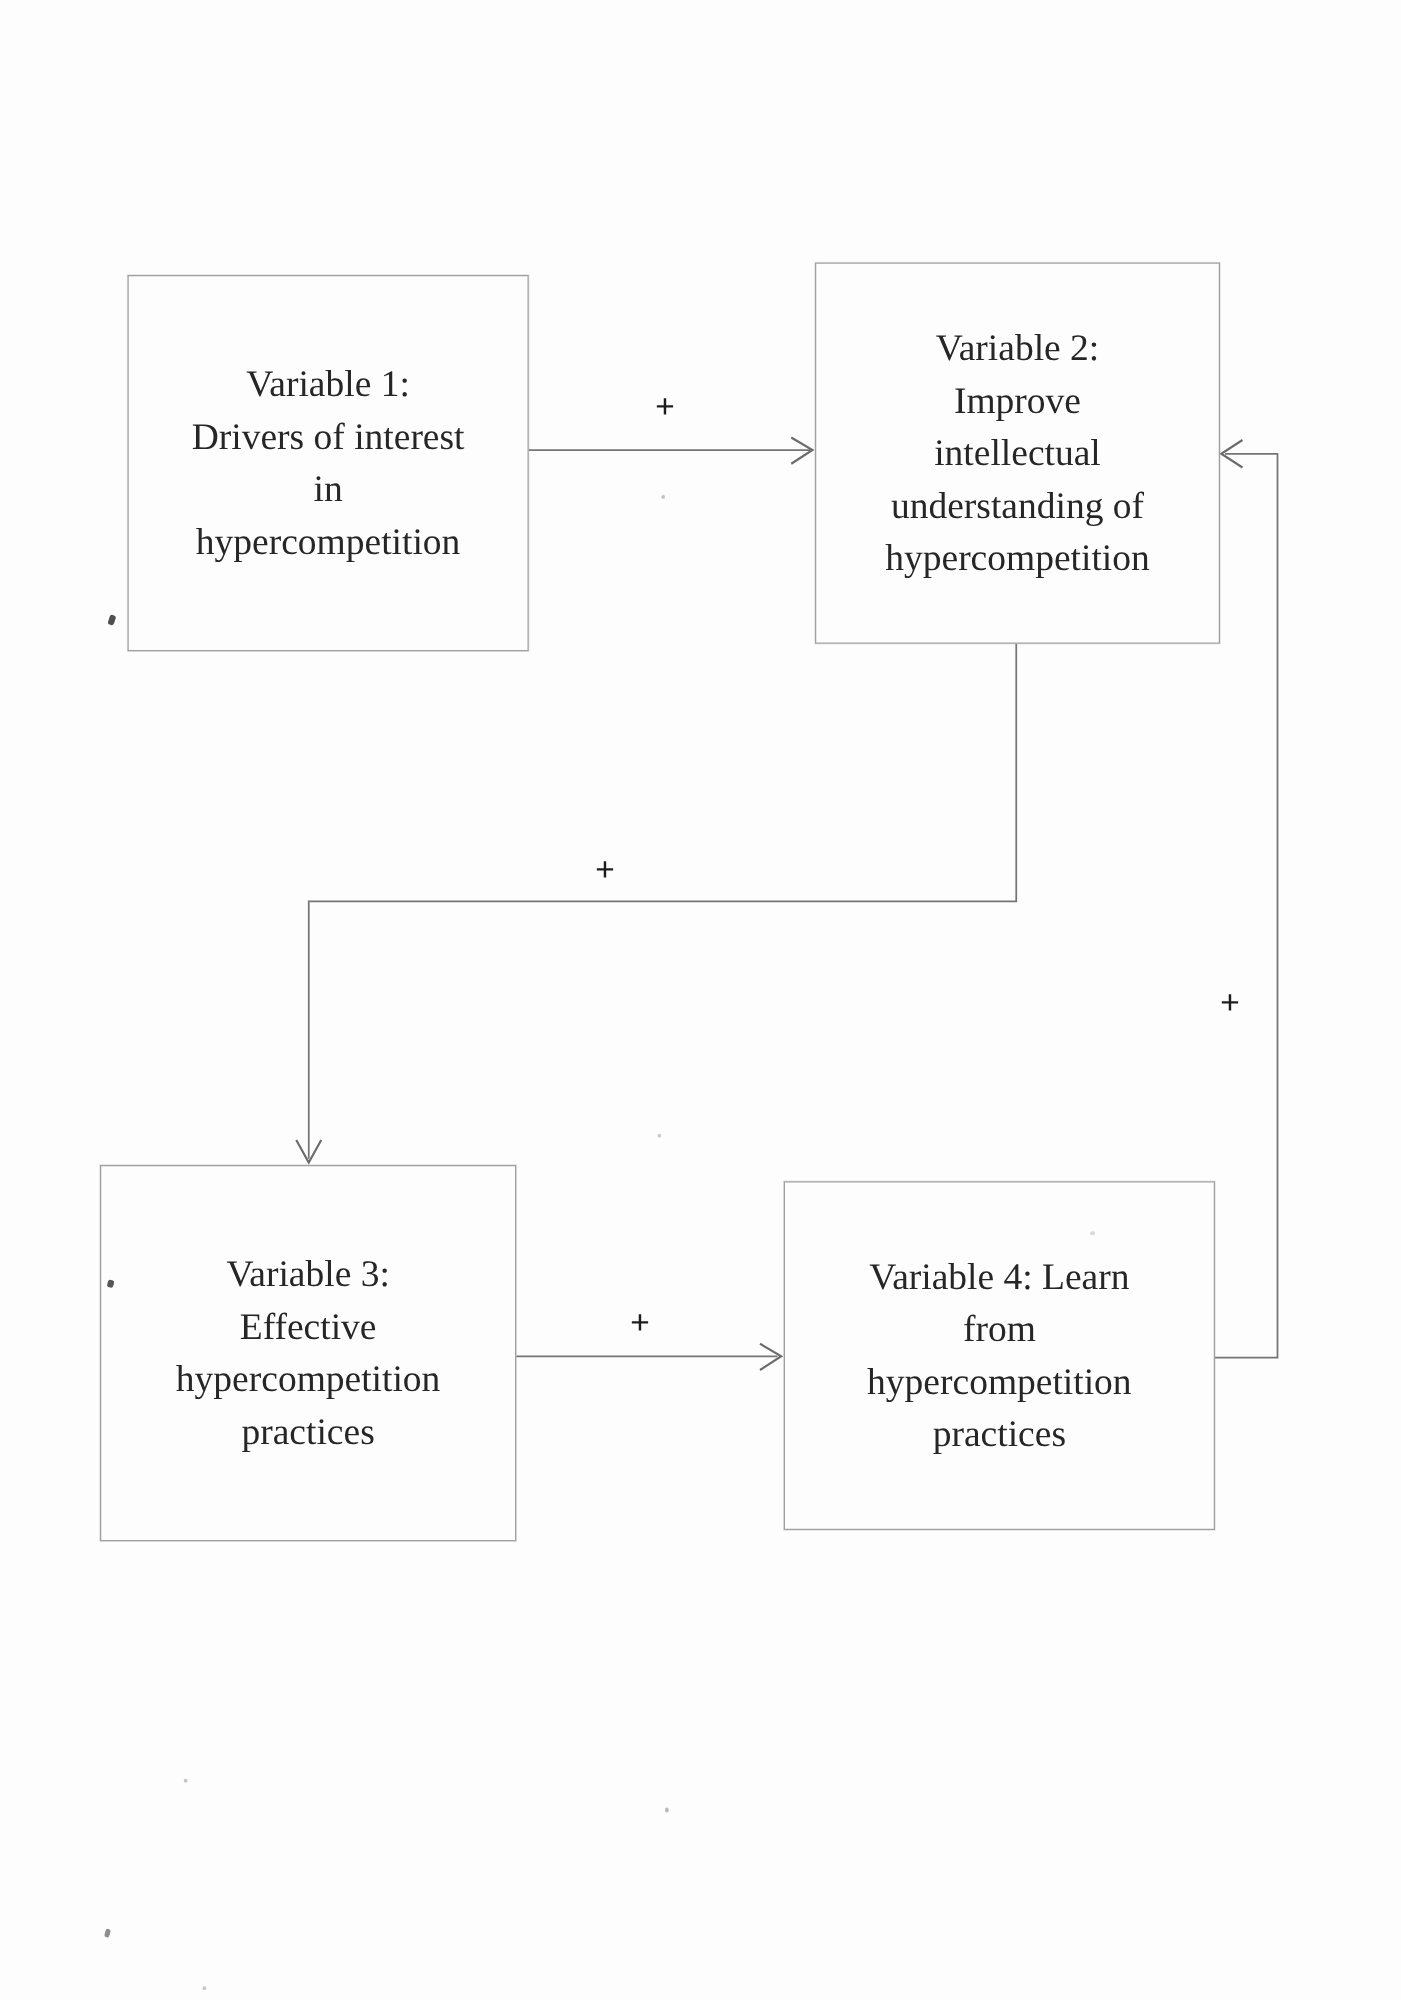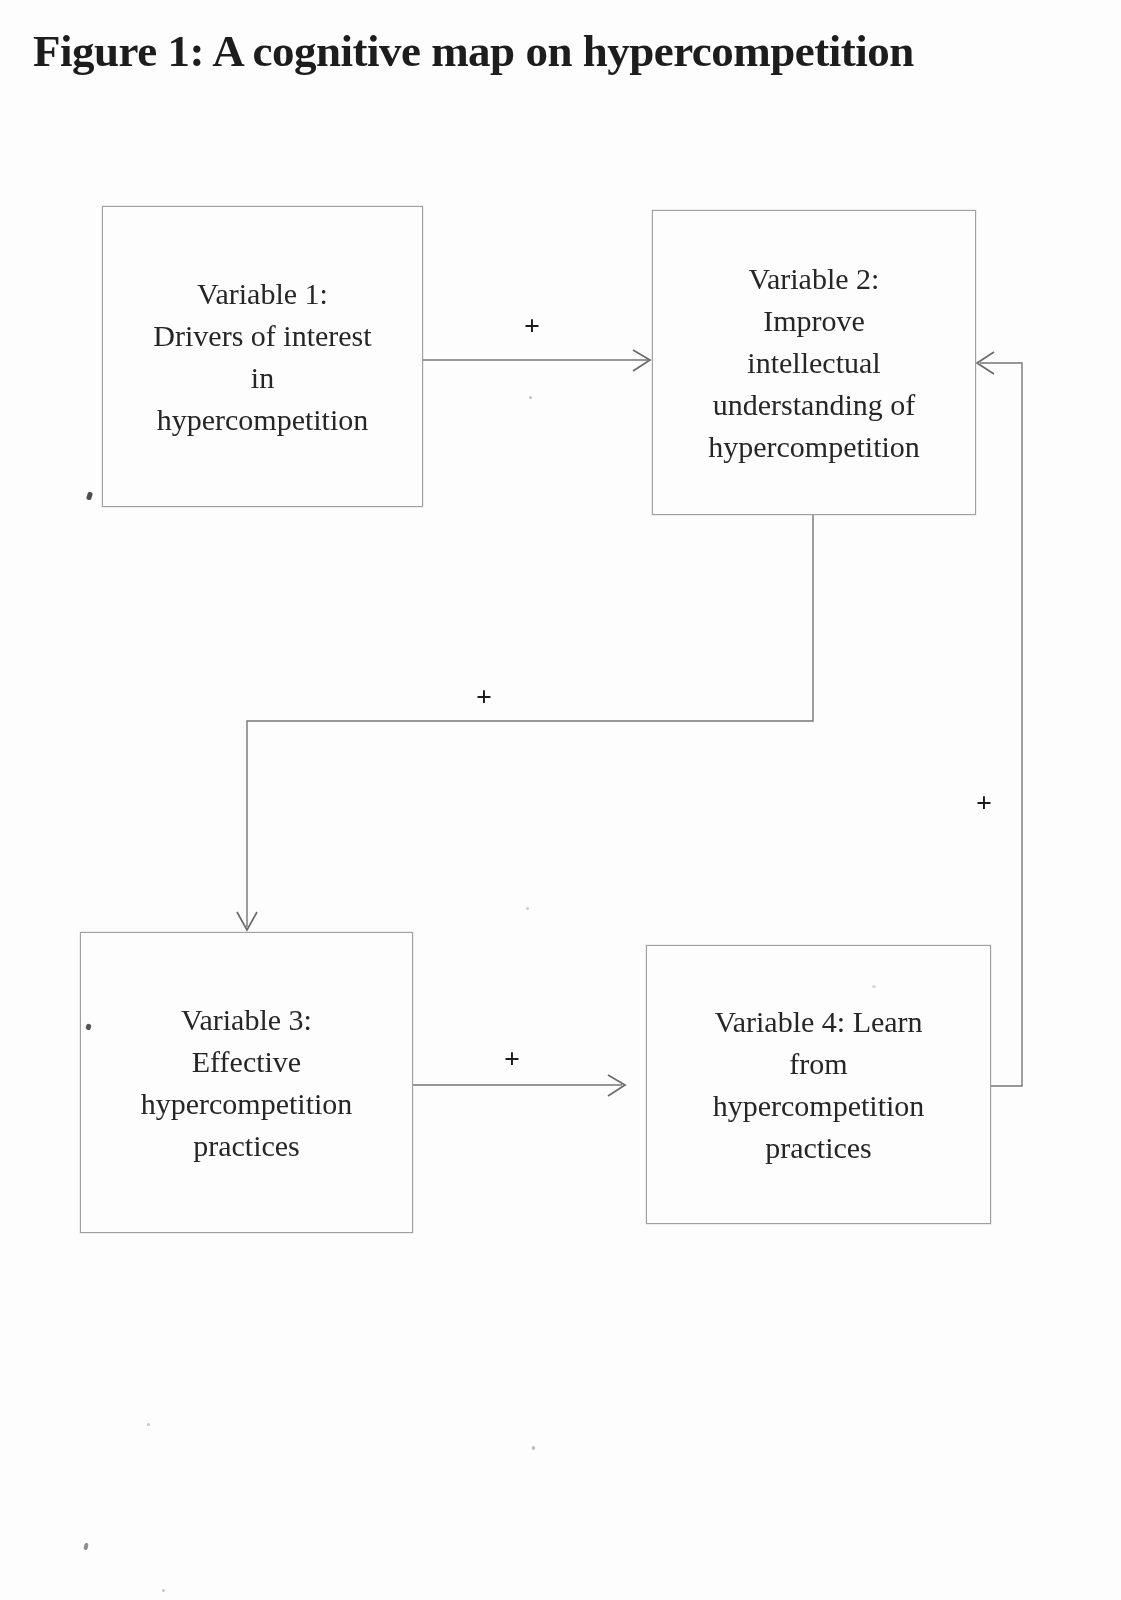--- a/index.html
+++ b/index.html
@@ -37,24 +37,24 @@
     justify-content: center;
     text-align: center;
     box-shadow: 0 0 0 0.5px rgba(160,160,160,0.35);
   }
   .node .node-label {
     white-space: pre-line;
     font-size: 30px;
     line-height: 42px;
     color: #262626;
   }
-  .node-v1 { left: 102px; top: 206px; width: 319px; height: 299px; }
+  .node-v1 { left: 102px; top: 220px; width: 319px; height: 299px; }
   .node-v2 { left: 652px; top: 210px; width: 322px; height: 303px; }
   .node-v3 { left:  80px; top: 932px; width: 331px; height: 299px; justify-content: center; }
-  .node-v4 { left: 646px; top: 945px; width: 343px; height: 277px; }
+  .node-v4 { left: 627px; top: 945px; width: 343px; height: 277px; }
 
   .connectors {
     position: absolute;
     left: 0;
     top: 0;
     width: 1121px;
     height: 1600px;
     pointer-events: none;
   }
   .edge-sign {
@@ -82,21 +82,20 @@
   .speck-f { left: 147px; top: 1423px; width: 3px; height: 3px; background: #c5c5c5; }
   .speck-g { left: 532px; top: 1446px; width: 3px; height: 4px; background: #b8b8b8; }
   .speck-h { left: 84px;  top: 1543px; width: 4px; height: 7px; background: #8f8f8f; transform: rotate(14deg); border-radius: 2px; }
   .speck-i { left: 162px; top: 1589px; width: 3px; height: 3px; background: #c6c6c6; }
 </style>
 </head>
 <body>
 
 <div class="page">
 
-  <h1 class="figure-title">Figure 1: A cognitive map on hypercompetition</h1>
 
   <svg class="connectors" viewBox="0 0 1121 1600" xmlns="http://www.w3.org/2000/svg">
 
     <g>
       <path d="M421 360 H648" stroke="#757575" stroke-width="1.4" fill="none"></path>
       <polyline points="633,350 650,360 633,371" stroke="#6b6b6b" stroke-width="1.7" fill="none"></polyline>
     </g>
 
     <g>
       <path d="M813 514 V721 H247 V927" stroke="#757575" stroke-width="1.4" fill="none"></path>

